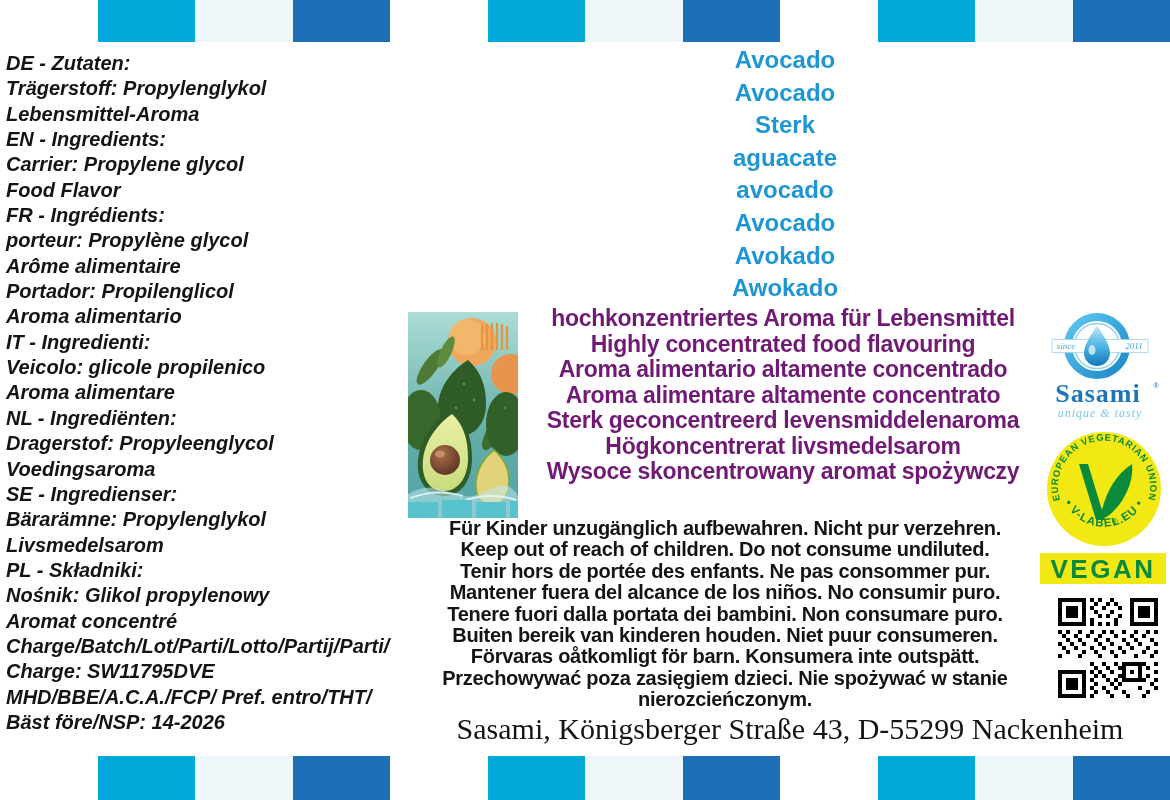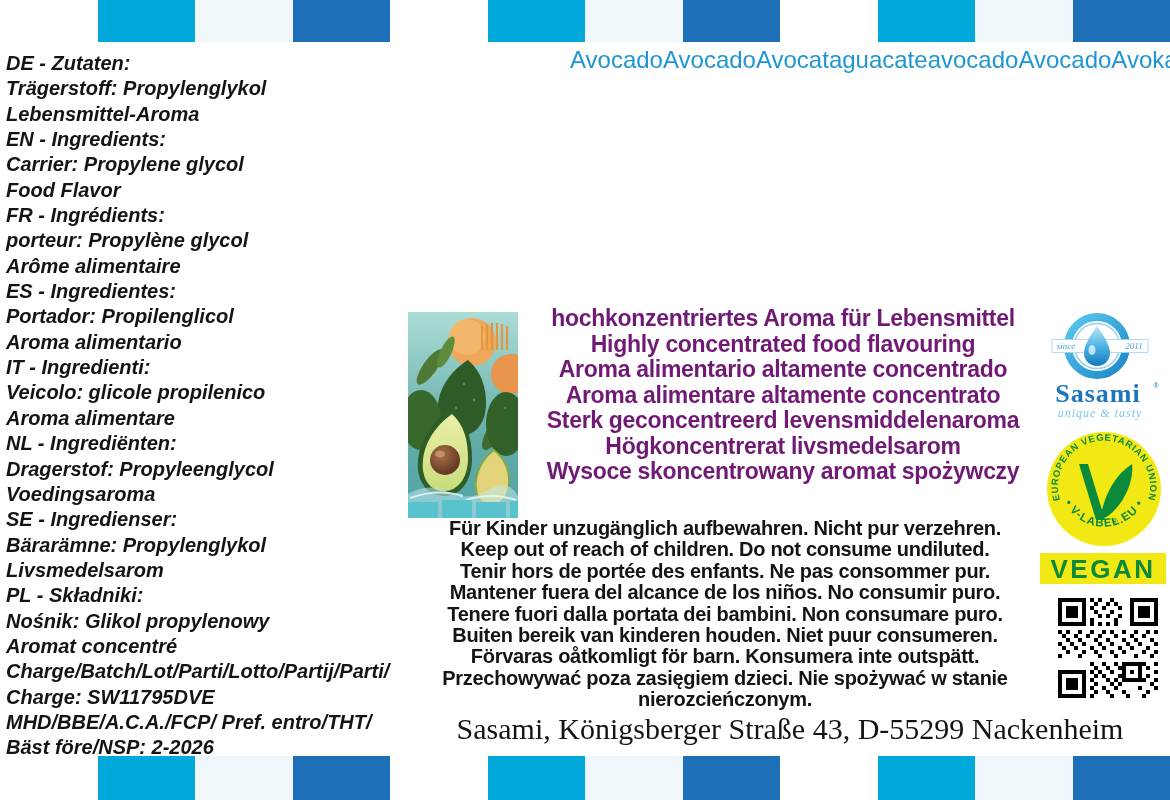--- a/index.html
+++ b/index.html
@@ -19,22 +19,22 @@
 
   
   .ingredients{
     position:absolute;left:6px;top:51px;width:420px;
     font-size:20px;font-weight:bold;line-height:25.35px;white-space:nowrap;font-style:italic;
   }
 
   
   .flavor-names{
     position:absolute;left:570px;top:44px;width:430px;
-    display:flex;align-items:center;
-    color:#1E96D4;font-size:24px;font-weight:normal;line-height:32.6px;white-space:nowrap;
+    display:flex;flex-direction:column;align-items:center;
+    color:#1E96D4;font-size:24px;font-weight:bold;line-height:32.6px;white-space:nowrap;
   }
 
   
   .descriptions{
     position:absolute;left:518px;top:306px;width:530px;
     display:flex;flex-direction:column;align-items:center;
     color:#701a75;font-size:23px;font-weight:bold;line-height:25.5px;
     letter-spacing:-0.3px;white-space:nowrap;
   }
 
@@ -78,45 +78,44 @@
 <div class="ingredients">
     <div>DE - Zutaten:</div>
     <div>Trägerstoff: Propylenglykol</div>
     <div>Lebensmittel-Aroma</div>
     <div>EN - Ingredients:</div>
     <div>Carrier: Propylene glycol</div>
     <div>Food Flavor</div>
     <div>FR - Ingrédients:</div>
     <div>porteur: Propylène glycol</div>
     <div>Arôme alimentaire</div>
-    <div>ES - Ingredientes:</div>
     <div>Portador: Propilenglicol</div>
     <div>Aroma alimentario</div>
     <div>IT - Ingredienti:</div>
     <div>Veicolo: glicole propilenico</div>
     <div>Aroma alimentare</div>
     <div>NL - Ingrediënten:</div>
     <div>Dragerstof: Propyleenglycol</div>
     <div>Voedingsaroma</div>
     <div>SE - Ingredienser:</div>
     <div>Bärarämne: Propylenglykol</div>
     <div>Livsmedelsarom</div>
     <div>PL - Składniki:</div>
     <div>Nośnik: Glikol propylenowy</div>
     <div>Aromat concentré</div>
     <div>Charge/Batch/Lot/Parti/Lotto/Partij/Parti/</div>
     <div>Charge: SW11795DVE</div>
     <div>MHD/BBE/A.C.A./FCP/ Pref. entro/THT/</div>
-    <div>Bäst före/NSP: 2-2026</div>
+    <div>Bäst före/NSP: 14-2026</div>
   </div>
 
 <div class="flavor-names">
     <div>Avocado</div>
     <div>Avocado</div>
-    <div>Avocat</div>
+    <div>Sterk</div>
     <div>aguacate</div>
     <div>avocado</div>
     <div>Avocado</div>
     <div>Avokado</div>
     <div>Awokado</div>
   </div>
 
 <svg class="photo" viewBox="0 0 110 206" xmlns="http://www.w3.org/2000/svg">
   <defs>
     <linearGradient id="bgT" x1="0" y1="0" x2="0" y2="1">

